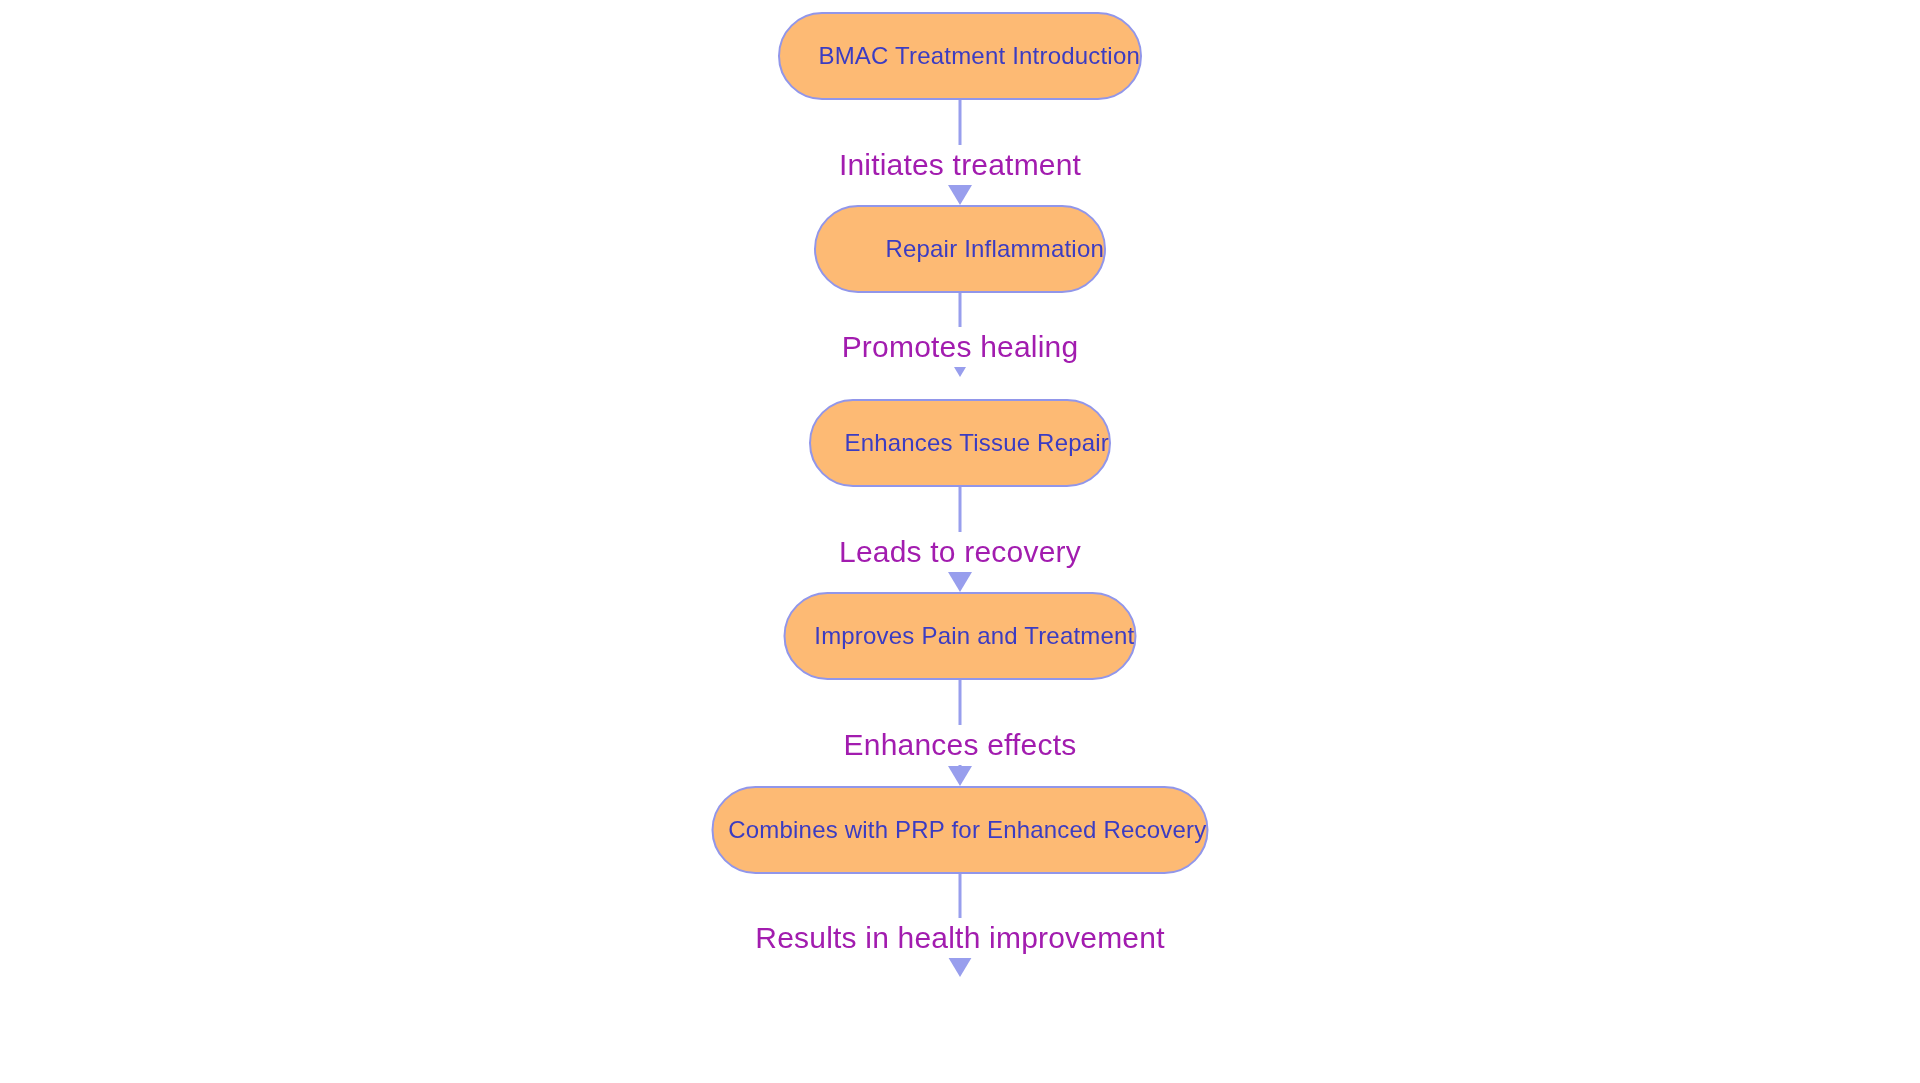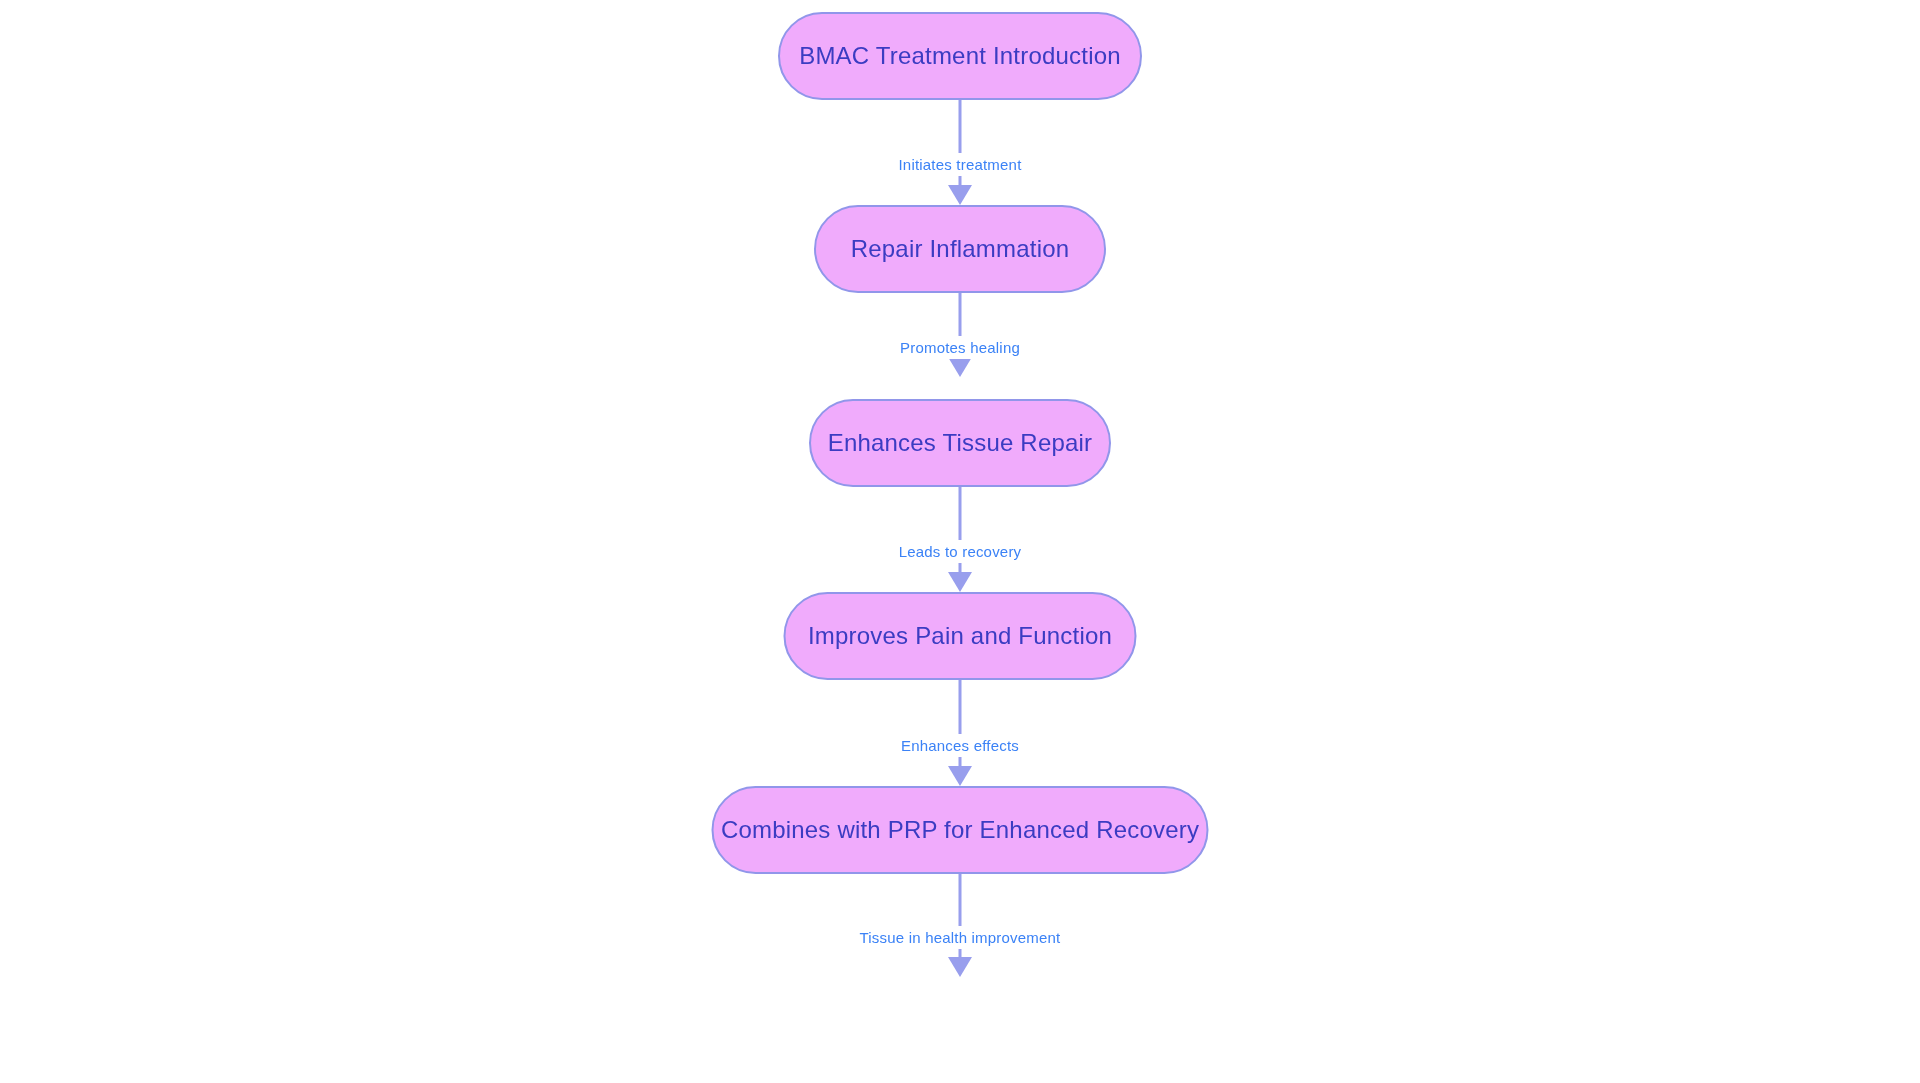--- a/index.html
+++ b/index.html
@@ -15,26 +15,26 @@
     overflow: hidden;
     font-family: "Liberation Sans", "DejaVu Sans", sans-serif;
   }
   
   .node {
     position: absolute;
     left: 960px;
     transform: translateX(-50%);
     height: 88px;
     border-radius: 44px;
-    background: #f0abfc;
+    background: #fdba74;
     border: 2px solid #9196ea;
     box-sizing: border-box;
     display: flex;
     align-items: center;
-    justify-content: center;
+    justify-content: flex-end;
   }
   .node .node-label {
     color: #3b3cc2;
     font-size: 24px;
     letter-spacing: 0.2px;
     white-space: nowrap;
   }
   .n1 { top: 12px;  width: 364px; }
   .n2 { top: 205px; width: 292px; }
   .n3 { top: 399px; width: 302px; }
@@ -76,22 +76,22 @@
     height: 0;
     border-left: 12px solid transparent;
     border-right: 12px solid transparent;
     border-top: 20px solid #989eed;
   }
   .edge .edge-label {
     position: relative;
     z-index: 2;
     background: #ffffff;
     padding: 3px 8px;
-    color: #3b82f6;
-    font-size: 15px;
+    color: #a21caf;
+    font-size: 30px;
     letter-spacing: 0.2px;
     white-space: nowrap;
     margin-bottom: 4px;
     margin-top: 28px;
   }
 </style>
 </head>
 <body>
 
 <div class="canvas">
@@ -120,33 +120,33 @@
     <span class="node-label">Enhances Tissue Repair</span>
   </div>
 
   <div class="edge e3">
     <div class="line"></div>
     <div class="edge-label">Leads to recovery</div>
     <div class="arrowhead"></div>
   </div>
 
   <div class="node n4">
-    <span class="node-label">Improves Pain and Function</span>
+    <span class="node-label">Improves Pain and Treatment</span>
   </div>
 
   <div class="edge e4">
     <div class="line"></div>
     <div class="edge-label">Enhances effects</div>
     <div class="arrowhead"></div>
   </div>
 
   <div class="node n5">
     <span class="node-label">Combines with PRP for Enhanced Recovery</span>
   </div>
 
   <div class="edge e5">
     <div class="line"></div>
-    <div class="edge-label">Tissue in health improvement</div>
+    <div class="edge-label">Results in health improvement</div>
     <div class="arrowhead"></div>
   </div>
 
 
 </div>
 
 </body></html>

